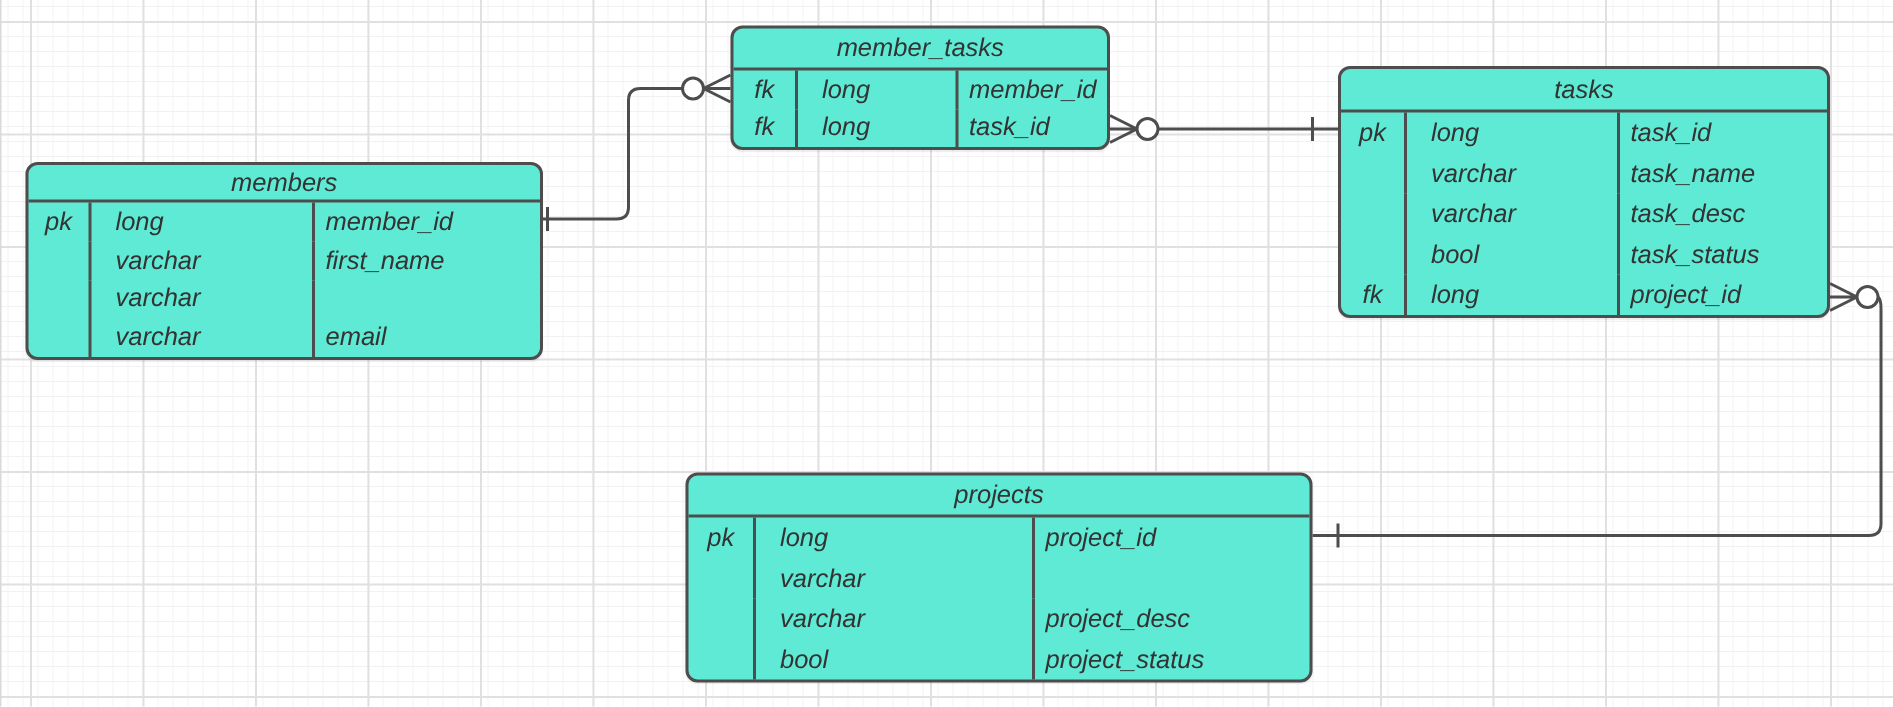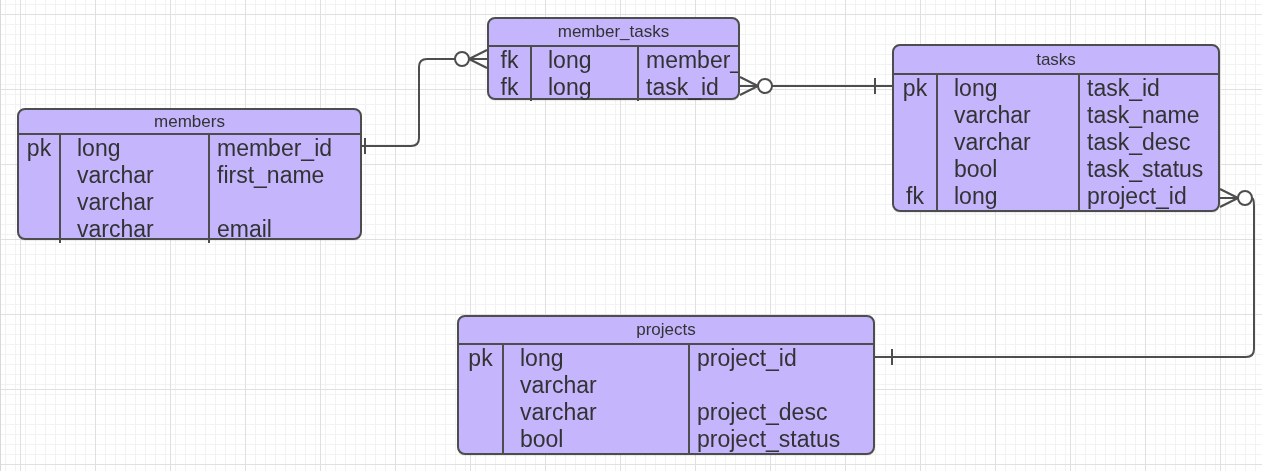--- a/index.html
+++ b/index.html
@@ -13,31 +13,32 @@
       linear-gradient(to right, #f2f2f2 1px, transparent 1px),
       linear-gradient(to bottom, #f2f2f2 1px, transparent 1px);
     background-size:75px 75px,75px 75px,10px 10px,10px 10px;
     background-position:20px 0px,0px 14px,5px 0px,0px 4px;
   }
   .canvas-edge-left{position:absolute;left:0;top:0;width:1px;height:471px;background:#d9d9d9;}
   svg.connectors{position:absolute;left:0;top:0;pointer-events:none;}
   svg.connectors *{vector-effect:non-scaling-stroke;}
 
   .etable{
-    position:absolute;box-sizing:border-box;background:#c4b5fd;
+    position:absolute;box-sizing:border-box;background:#5eead4;
     border:2px solid #4d4d4d;border-radius:8px;
     display:flex;flex-direction:column;
     box-shadow:0 1px 1px rgba(0,0,0,0.08);
+    font-style:italic;
   }
   .etitle{
     flex:0 0 auto;display:flex;align-items:center;justify-content:center;
     border-bottom:2px solid #4d4d4d;font-size:17px;white-space:nowrap;
   }
   .tbody{flex:1 1 auto;display:flex;flex-direction:column;}
-  .trow{flex:1 1 0;display:flex;align-items:stretch;font-size:23px;white-space:nowrap;}
+  .trow{flex:1 1 0;display:flex;align-items:stretch;font-size:17px;white-space:nowrap;}
   .cell{display:flex;align-items:center;box-sizing:border-box;overflow:hidden;}
   .key{justify-content:center;border-right:2px solid #4d4d4d;flex:0 0 auto;}
   .type{padding-left:16px;border-right:2px solid #4d4d4d;flex:0 0 auto;}
   .cname{padding-left:7px;flex:1 1 auto;}
 
   #t-members{left:17px;top:108px;width:345px;height:132px;}
   #t-members .etitle{height:23px;}
   #t-members .key{width:42px;}
   #t-members .type{width:149px;}
 

